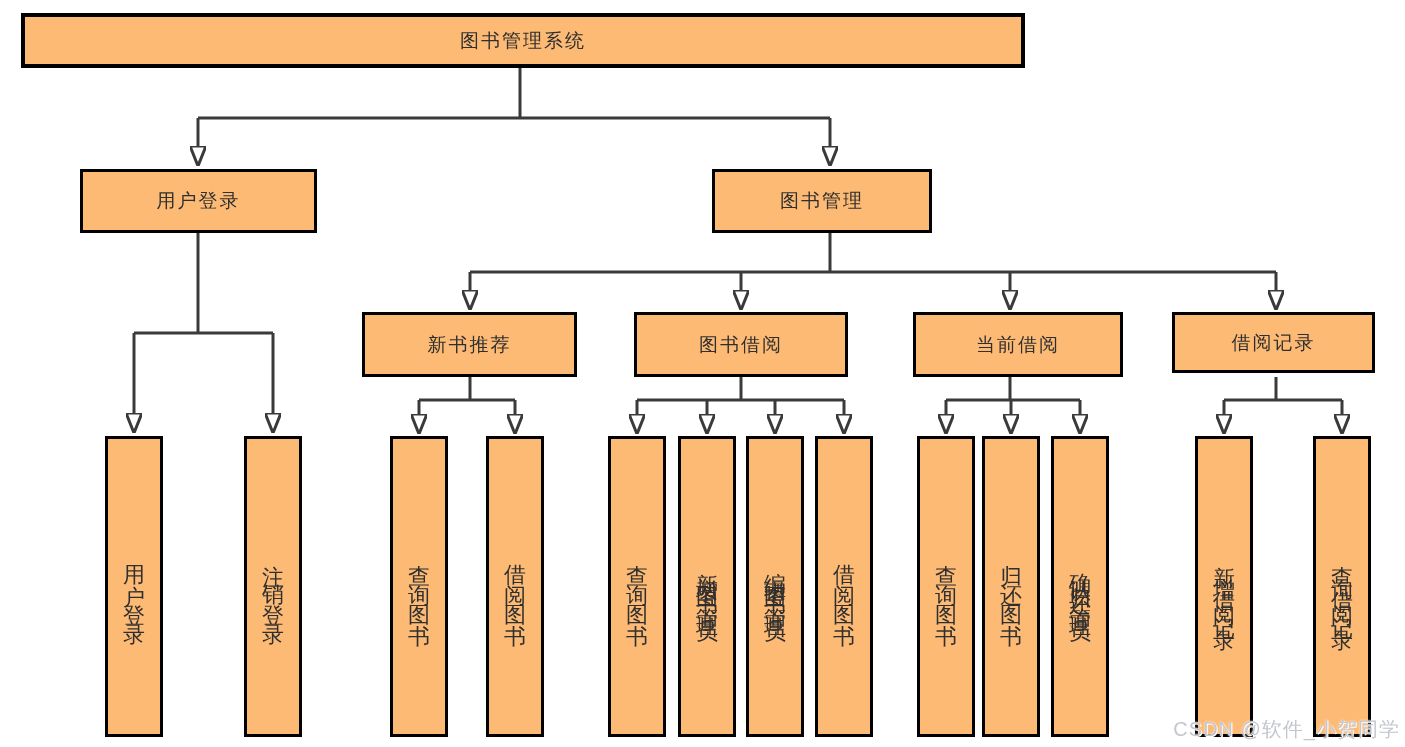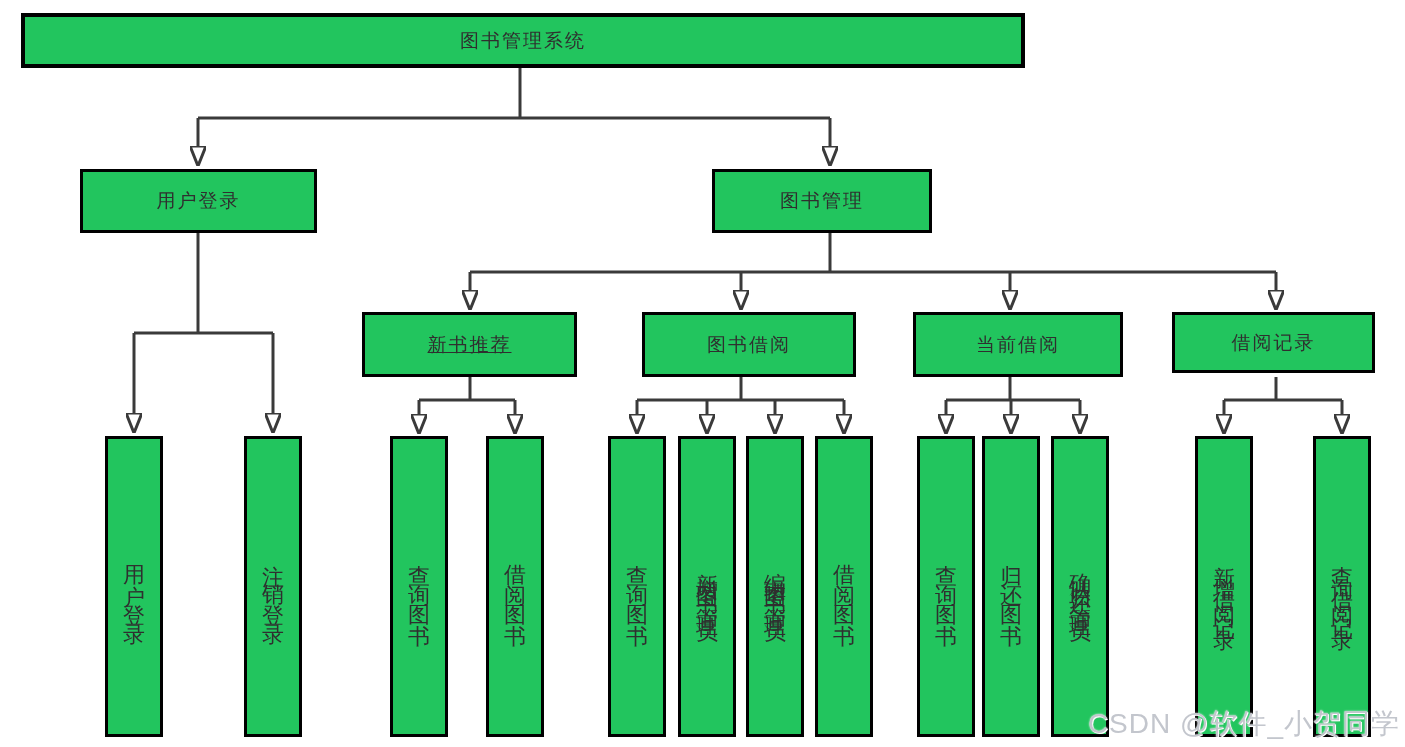--- a/index.html
+++ b/index.html
@@ -18,32 +18,32 @@
   }
   #connectors path, #connectors line {
     stroke: #3a3a3a;
     stroke-width: 3;
     fill: none;
   }
   .box {
     position: absolute;
     box-sizing: border-box;
     border: 3px solid #000000;
-    background: #22c55e;
+    background: #fdba74;
     display: flex;
     align-items: center;
     justify-content: center;
     color: #2f2f2f;
   }
   .h-box { font-size: 19px; letter-spacing: 2px; }
   #box-root { left: 21px; top: 13px; width: 1004px; height: 55px; border-width: 4px; }
   #box-user { left: 80px;  top: 169px; width: 237px; height: 64px; }
   #box-mgmt { left: 712px; top: 169px; width: 220px; height: 64px; }
-  #box-l3-0 { left: 362px;  top: 312px; width: 215px; height: 65px; text-decoration: underline; }
-  #box-l3-1 { left: 634px;  top: 312px; width: 214px; height: 65px; margin-left: 8px; }
+  #box-l3-0 { left: 362px;  top: 312px; width: 215px; height: 65px; }
+  #box-l3-1 { left: 634px;  top: 312px; width: 214px; height: 65px; }
   #box-l3-2 { left: 905px;  top: 312px; width: 210px; height: 65px; margin-left: 8px; }
   #box-l3-3 { left: 1172px; top: 312px; width: 203px; height: 61px; font-family: Liberation Mono, monospace; }
   .leaf {
     top: 436px;
     width: 58px;
     height: 301px;
   }
   .v-label {
     writing-mode: vertical-rl;
     text-orientation: mixed;
@@ -61,21 +61,21 @@
   #leaf-7  { left: 815px; }
   #leaf-8  { left: 917px; }
   #leaf-9  { left: 982px; }
   #leaf-10 { left: 1051px; }
   #leaf-11 { left: 1195px; }
   #leaf-12 { left: 1313px; }
   #watermark {
     position: absolute;
     right: 5px;
     bottom: 4px;
-    font-size: 28px;
+    font-size: 20px;
     letter-spacing: 1px;
     color: #c3c6cd;
     text-shadow: 0 0 2px #ffffff, 1px 1px 0 #ffffff;
     z-index: 10;
     white-space: nowrap;
   }
 </style>
 </head>
 <body>
 

